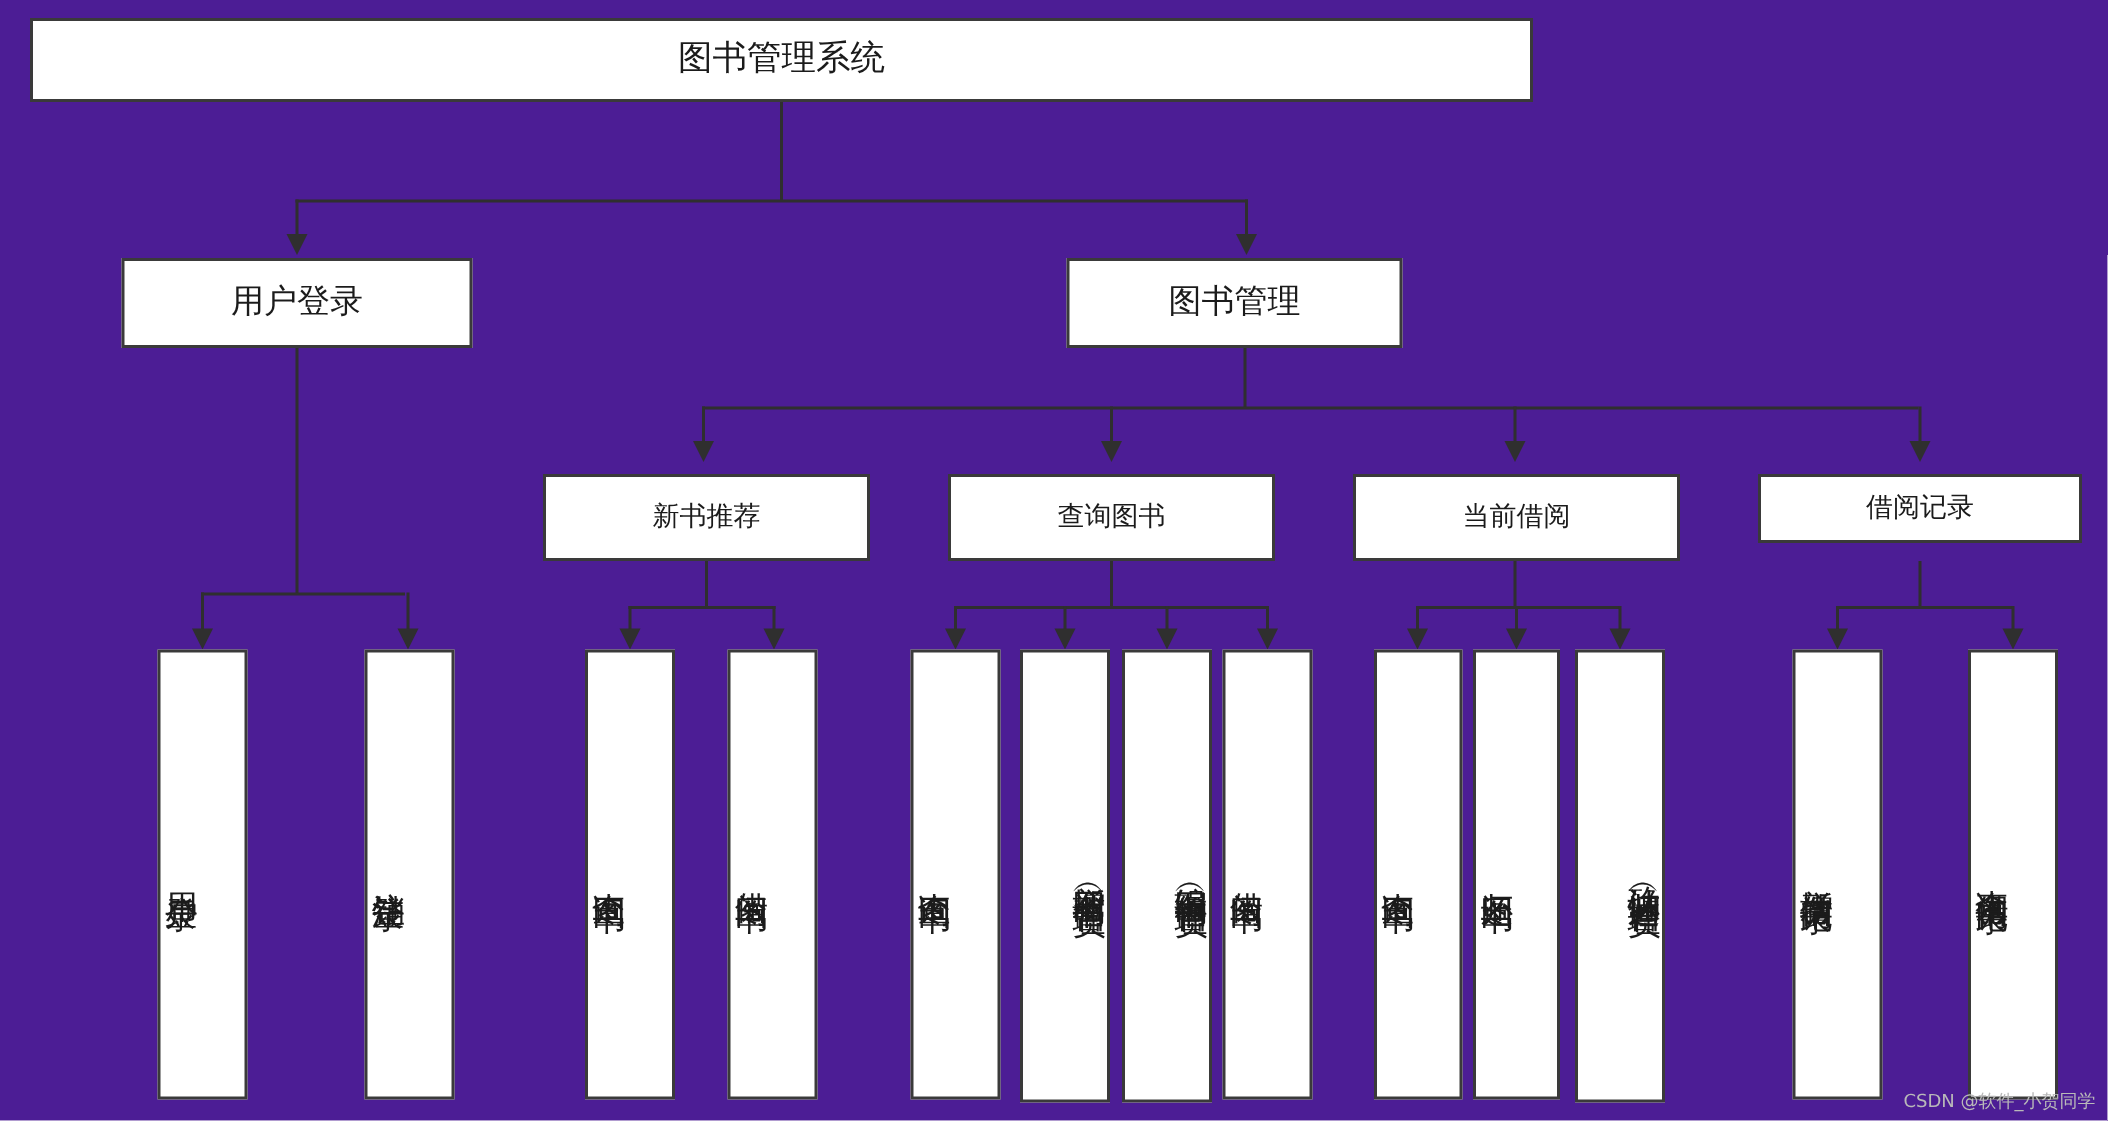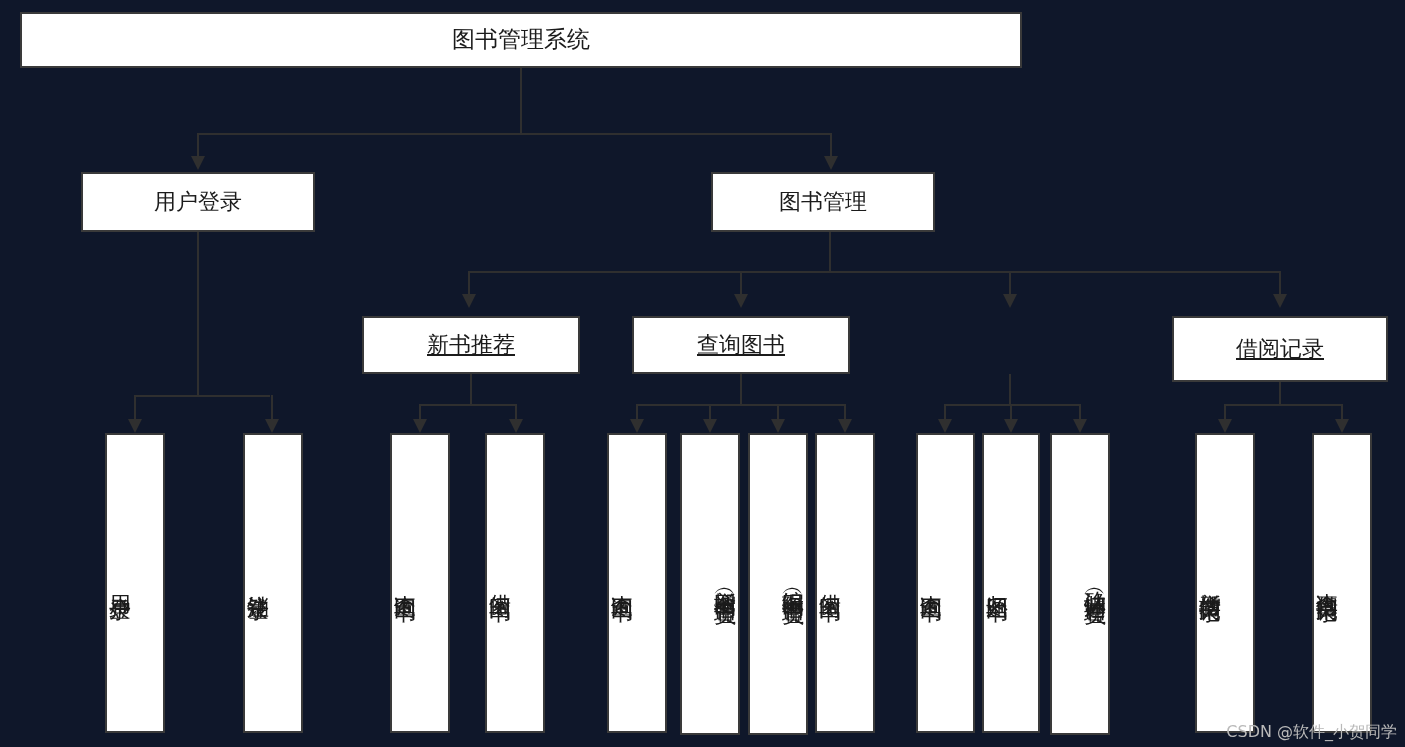--- a/index.html
+++ b/index.html
@@ -1,33 +1,33 @@
 <!DOCTYPE html>
 <html><head>
 <meta charset="utf-8">
 <style>
   html,body{margin:0;padding:0;background:#ffffff;}
   body{font-family:"DejaVu Sans","Liberation Sans",sans-serif;}
-  #canvas{position:relative;width:1405px;height:747px;background:#0f172a;overflow:hidden;}
+  #canvas{position:relative;width:1405px;height:747px;background:#4c1d95;overflow:hidden;}
 
   .node{
     position:absolute;
     box-sizing:border-box;
     border:2px solid #3a3a3a;
     background:#ffffff;
     display:flex;
     align-items:center;
     justify-content:center;
     color:#1b1b1b;
     line-height:1.18;
     z-index:3;
   }
   .node.root{font-size:23px;}
   .node.lvl2{font-size:22px;}
-  .node.lvl3{font-size:22px;text-decoration:underline;}
+  .node.lvl3{font-size:18px;}
 
   .node.leaf{
     writing-mode:vertical-rl;
     text-orientation:upright;
     font-size:22px;
     letter-spacing:2px;
     padding:4px 0 8px 0;
   }
   .node.leaf.align-bottom{align-items:flex-end;justify-content:center;}
   .node.leaf.align-top{align-items:flex-start;justify-content:center;}
@@ -42,21 +42,21 @@
     border-left:7px solid transparent;
     border-right:7px solid transparent;
     border-top:14px solid #2f2f2f;
     z-index:2;
   }
 
   #watermark{
     position:absolute;
     right:8px;
     bottom:4px;
-    font-size:16px;
+    font-size:12px;
     color:#b9b9b9;
     z-index:5;
     white-space:nowrap;
     font-family:"DejaVu Sans","Liberation Sans",sans-serif;
   }
 </style>
 </head>
 <body>
 
 <div id="canvas">
@@ -100,21 +100,24 @@
   <div class="arrow" style="left:1003px;top:294px;"></div>
   <div class="edge v" style="left:1279px;top:271px;height:26px;"></div>
   <div class="arrow" style="left:1273px;top:294px;"></div>
 
   <div class="node lvl3" style="left:362px;top:316px;width:218px;height:58px;">
     <span>新书推荐</span>
   </div>
   <div class="node lvl3" style="left:632px;top:316px;width:218px;height:58px;">
     <span>查询图书</span>
   </div>
-  <div class="node lvl3" style="left:1172px;top:316px;width:216px;height:66px;">
+  <div class="node lvl3" style="left:902px;top:316px;width:218px;height:58px;">
+    <span>当前借阅</span>
+  </div>
+  <div class="node lvl3" style="left:1172px;top:316px;width:216px;height:46px;">
     <span>借阅记录</span>
   </div>
 
   <div class="edge v" style="left:470px;top:374px;height:31px;"></div>
   <div class="edge h" style="left:419px;top:404px;width:98px;"></div>
   <div class="edge v" style="left:419px;top:404px;height:18px;"></div>
   <div class="arrow" style="left:413px;top:419px;"></div>
   <div class="edge v" style="left:515px;top:404px;height:18px;"></div>
   <div class="arrow" style="left:509px;top:419px;"></div>
 

